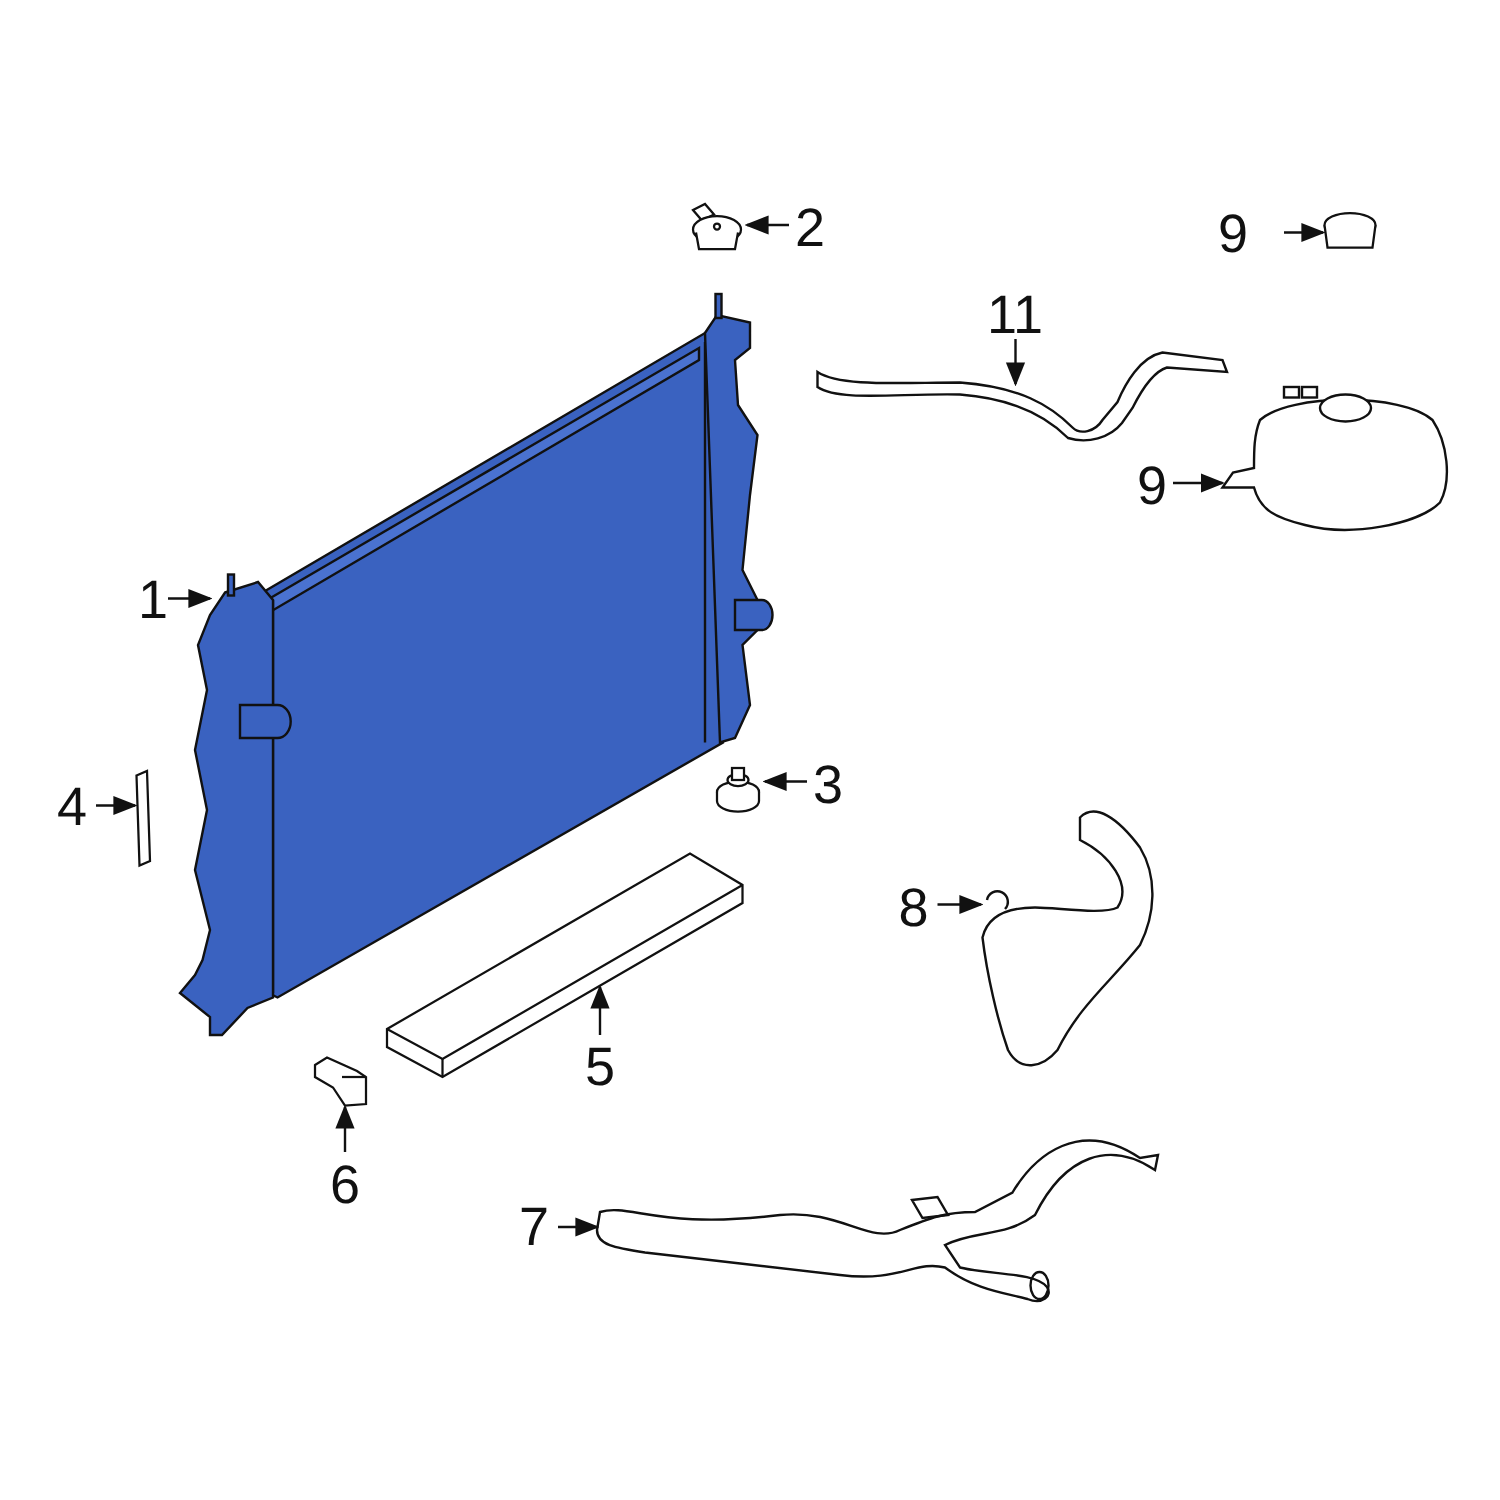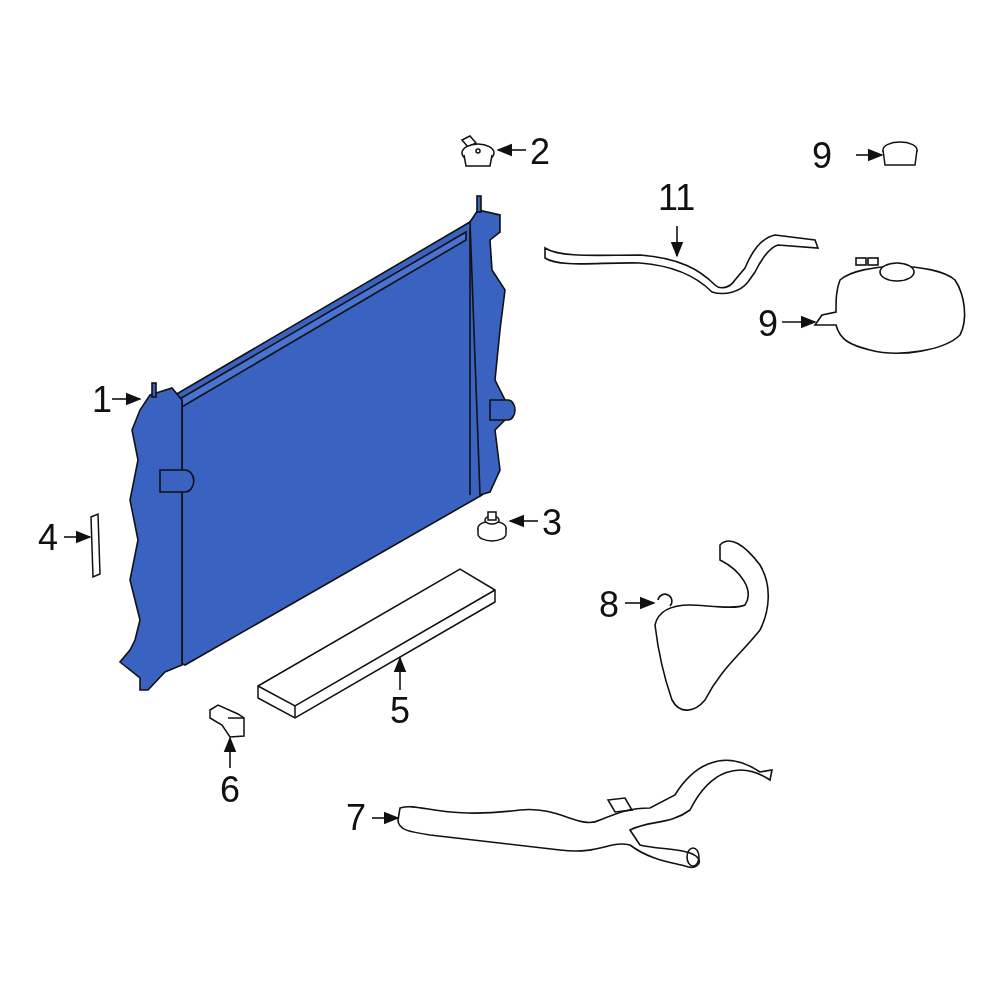--- a/index.html
+++ b/index.html
@@ -109,13 +109,13 @@
 <div class="callout-label" style="left:92px;top:382px">1</div>
 <div class="callout-label" style="left:530px;top:134px">2</div>
 <div class="callout-label" style="left:542px;top:505px">3</div>
 <div class="callout-label" style="left:38px;top:520px">4</div>
 <div class="callout-label" style="left:390px;top:693px">5</div>
 <div class="callout-label" style="left:220px;top:772px">6</div>
 <div class="callout-label" style="left:346px;top:800px">7</div>
 <div class="callout-label" style="left:599px;top:587px">8</div>
 <div class="callout-label" style="left:758px;top:306px">9</div>
 <div class="callout-label" style="left:812px;top:138px">9</div>
-<div class="callout-label" style="left:658px;top:180px">11</div>
+<div class="callout-label" style="left:658px;top:192px">11</div>
 
 </body></html>

